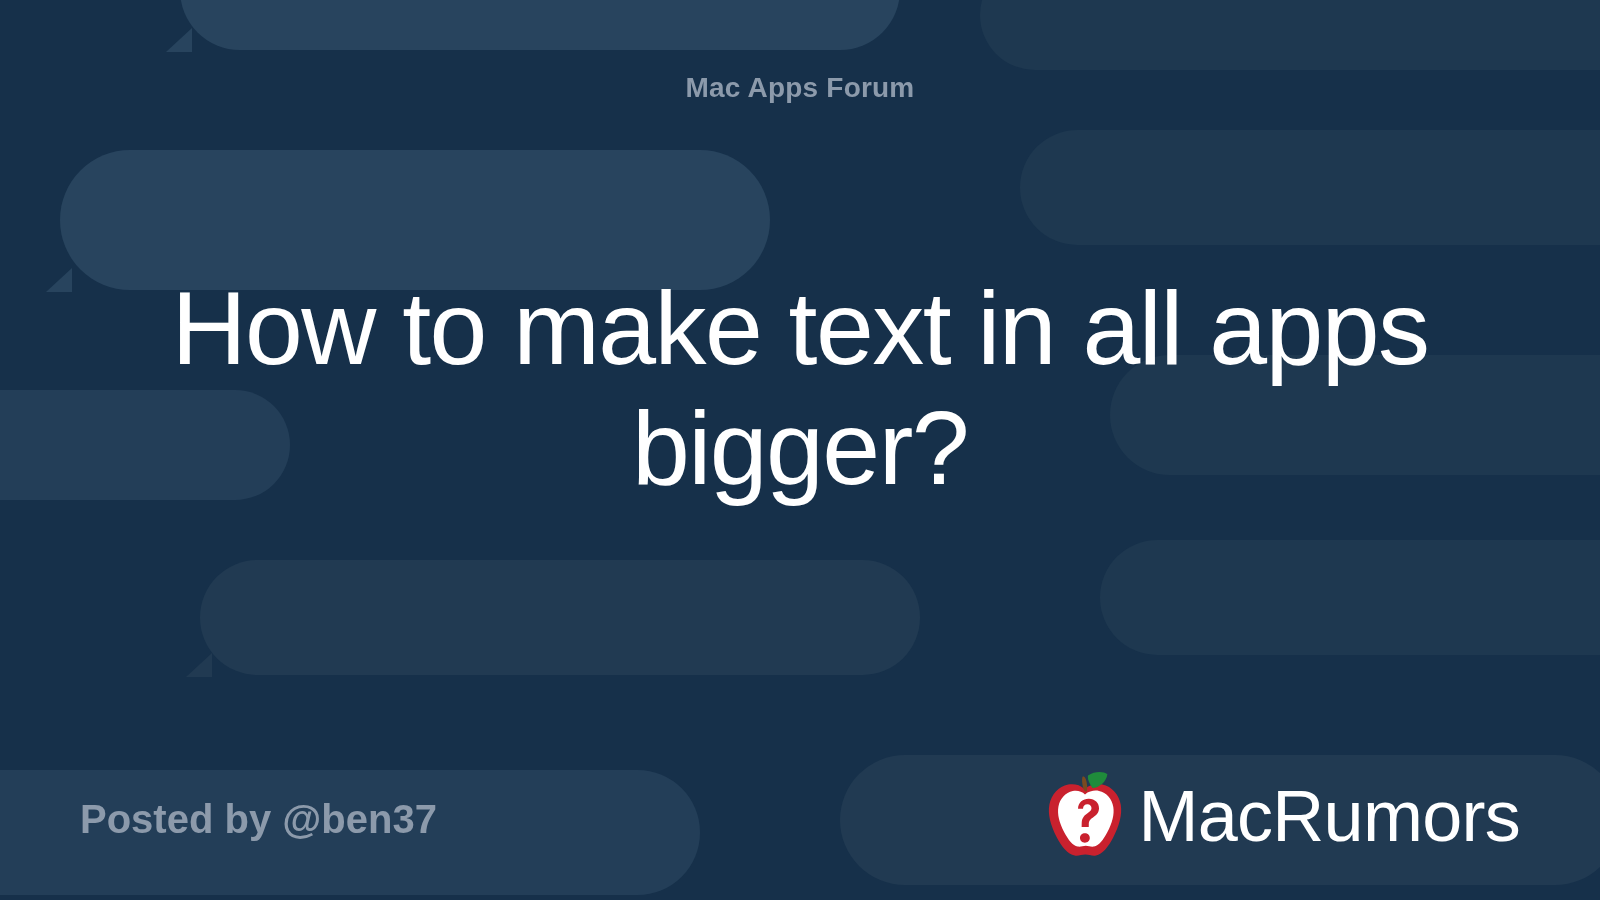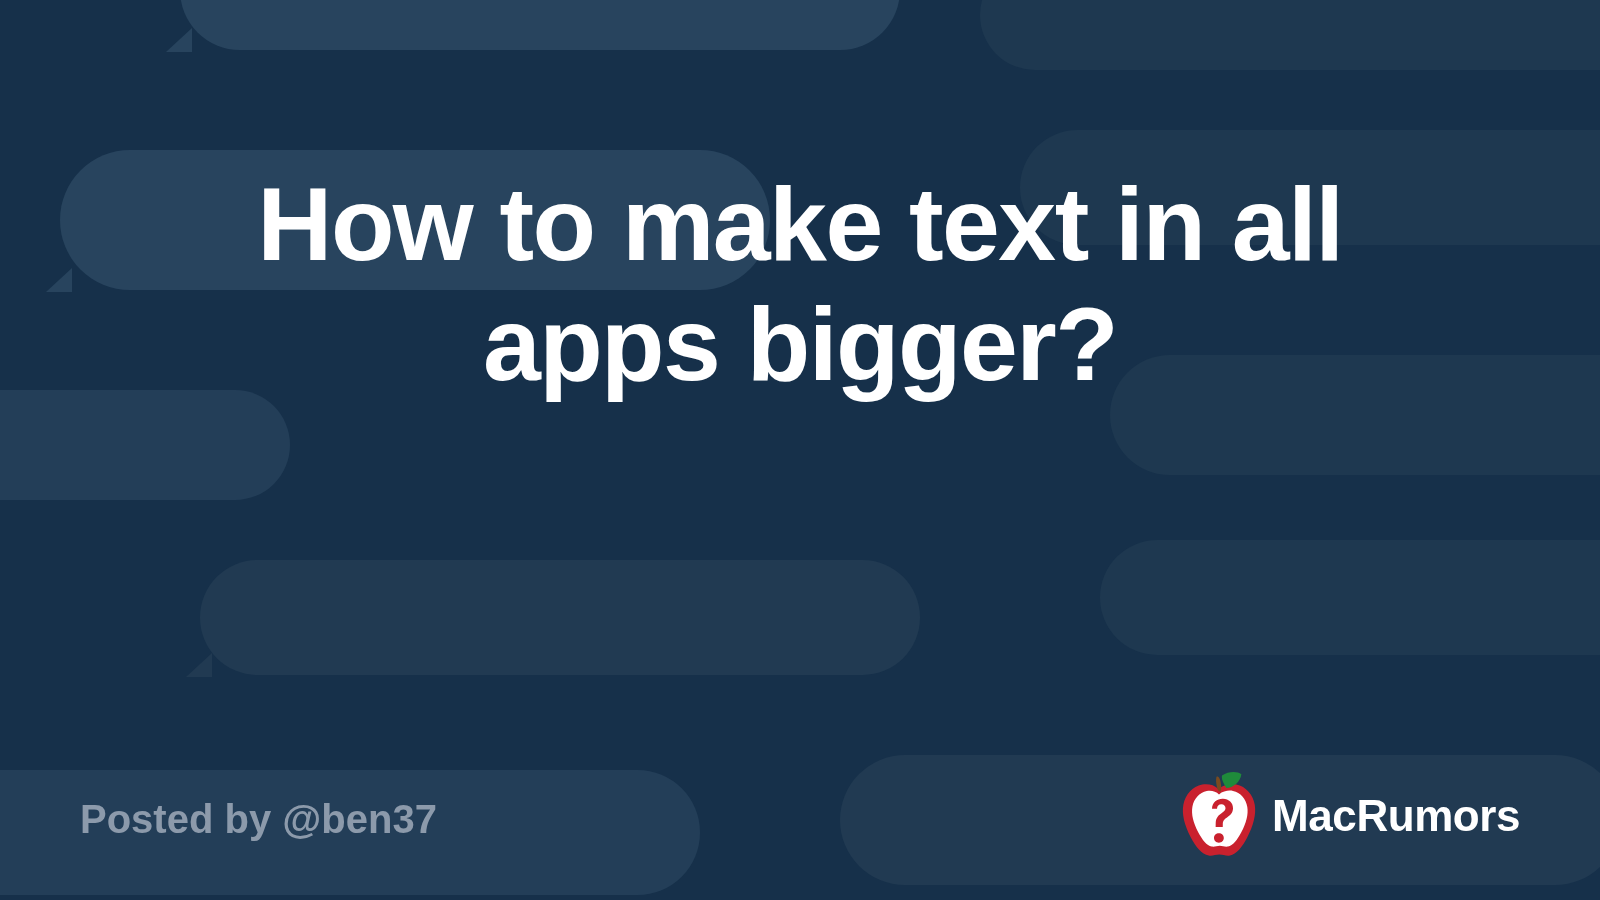--- a/index.html
+++ b/index.html
@@ -57,21 +57,21 @@
     margin-top: 72px;
     color: #8c9aab;
     font-size: 28px;
     font-weight: 600;
     letter-spacing: .2px;
   }
   .title {
     margin-top: 165px;
     color: #ffffff;
     font-size: 104px;
-    font-weight: 700;
+    font-weight: 400;
     line-height: 1.15;
     text-align: center;
     max-width: 1300px;
     letter-spacing: -0.015em;
   }
   .posted-by {
     position: absolute;
     left: 80px;
     bottom: 58px;
     color: #8c9aab;
@@ -83,22 +83,22 @@
   .brand {
     position: absolute;
     right: 80px;
     bottom: 40px;
     display: flex;
     align-items: center;
     gap: 14px;
   }
   .brand-text {
     color: #ffffff;
-    font-size: 44px;
-    font-weight: 700;
+    font-size: 72px;
+    font-weight: 400;
     letter-spacing: -0.01em;
   }
   .apple-mark svg { display: block; }
 </style>
 </head>
 <body>
 
 <div class="bubble left  c3 b1">
     <span class="tail-left"></span>
   </div>
@@ -110,20 +110,21 @@
 <div class="bubble left  c1 b5"></div>
 <div class="bubble right c2 b6"></div>
 <div class="bubble left  c4 b7">
     <span class="tail-left"></span>
   </div>
 <div class="bubble right c2 b8"></div>
 <div class="bubble left  c1 b9"></div>
 <div class="bubble right c4 b10"></div>
 
 <div class="content">
+  <div class="category">Mac Apps Forum</div>
   <div class="title">How to make text in all apps bigger?</div>
 
   <div class="posted-by">
     <span>Posted by </span><span>@ben37</span>
   </div>
 
   <div class="brand">
     <span class="apple-mark">
       <svg width="78" height="88" viewBox="0 0 78 88">
 

